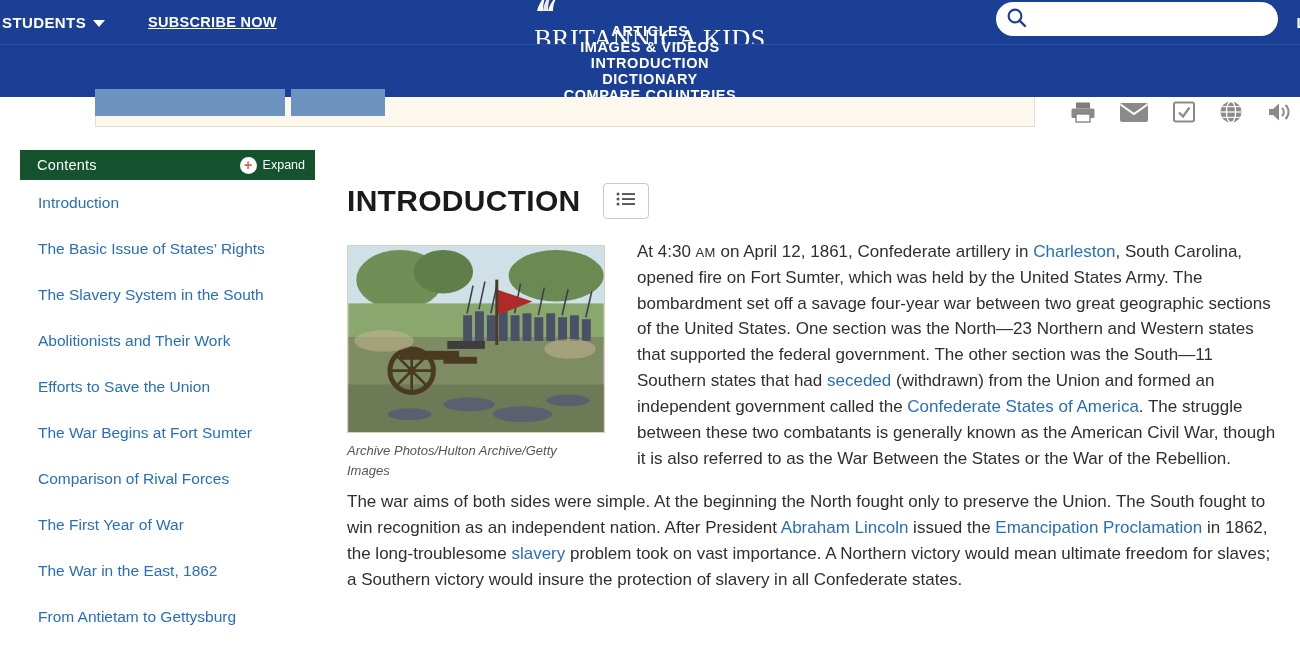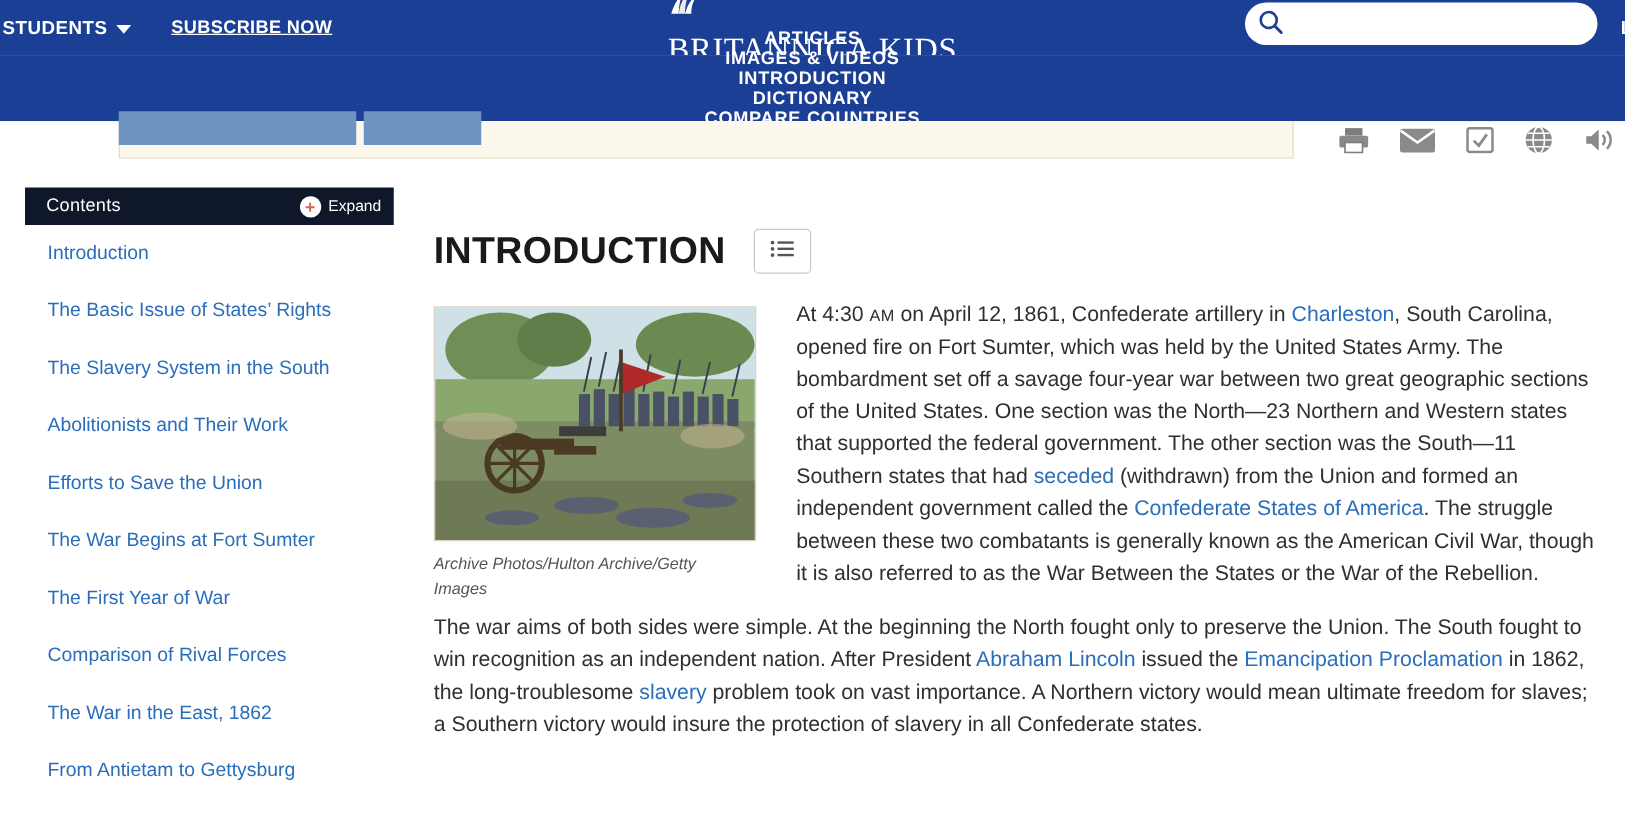--- a/index.html
+++ b/index.html
@@ -28,21 +28,21 @@
   .caret-down {
     width: 0; height: 0;
     border-left: 6px solid transparent;
     border-right: 6px solid transparent;
     border-top: 7px solid #ffffff;
     display: inline-block;
     margin-top: 2px;
   }
   .subscribe {
     color: #ffffff; font-size: 14.5px; font-weight: bold; letter-spacing: .3px;
-    text-decoration: underline; margin-left: 20px; cursor: pointer;
+    text-decoration: underline; margin-left: 31px; cursor: pointer;
     white-space: nowrap;
   }
   .brand {
     position: absolute; left: 0; right: 0; top: 0; height: 44px;
     display: flex; align-items: center; justify-content: center;
     pointer-events: none;
   }
   .brand-inner { display: flex; gap: 6px; flex-direction: column; }
   .brand-logo { width: 26px; height: 24px; }
   .brand-text {
@@ -123,21 +123,21 @@
   .main {
     position: absolute; top: 127px; left: 0; width: 1300px; height: 537px;
     background: #ffffff;
   }
 
   
   .contents-box {
     position: absolute; left: 20px; top: 23px; width: 295px;
   }
   .contents-header {
-    height: 30px; background: #0f172a;
+    height: 30px; background: #14532d;
     display: flex; align-items: center; justify-content: space-between;
     padding: 0 10px 0 17px;
   }
   .contents-title {
     color: #ffffff; font-size: 14.5px; letter-spacing: .2px;
   }
   .expand-btn {
     display: flex; align-items: center; gap: 6px;
     color: #ffffff; font-size: 12.5px; cursor: pointer;
   }
@@ -318,24 +318,24 @@
         <li class="toc-item">
           <span>Abolitionists and Their Work</span>
         </li>
         <li class="toc-item">
           <span>Efforts to Save the Union</span>
         </li>
         <li class="toc-item">
           <span>The War Begins at Fort Sumter</span>
         </li>
         <li class="toc-item">
+          <span>Comparison of Rival Forces</span>
+        </li>
+        <li class="toc-item">
           <span>The First Year of War</span>
-        </li>
-        <li class="toc-item">
-          <span>Comparison of Rival Forces</span>
         </li>
         <li class="toc-item">
           <span>The War in the East, 1862</span>
         </li>
         <li class="toc-item">
           <span>From Antietam to Gettysburg</span>
         </li>
       </ul>
     </div>
 

